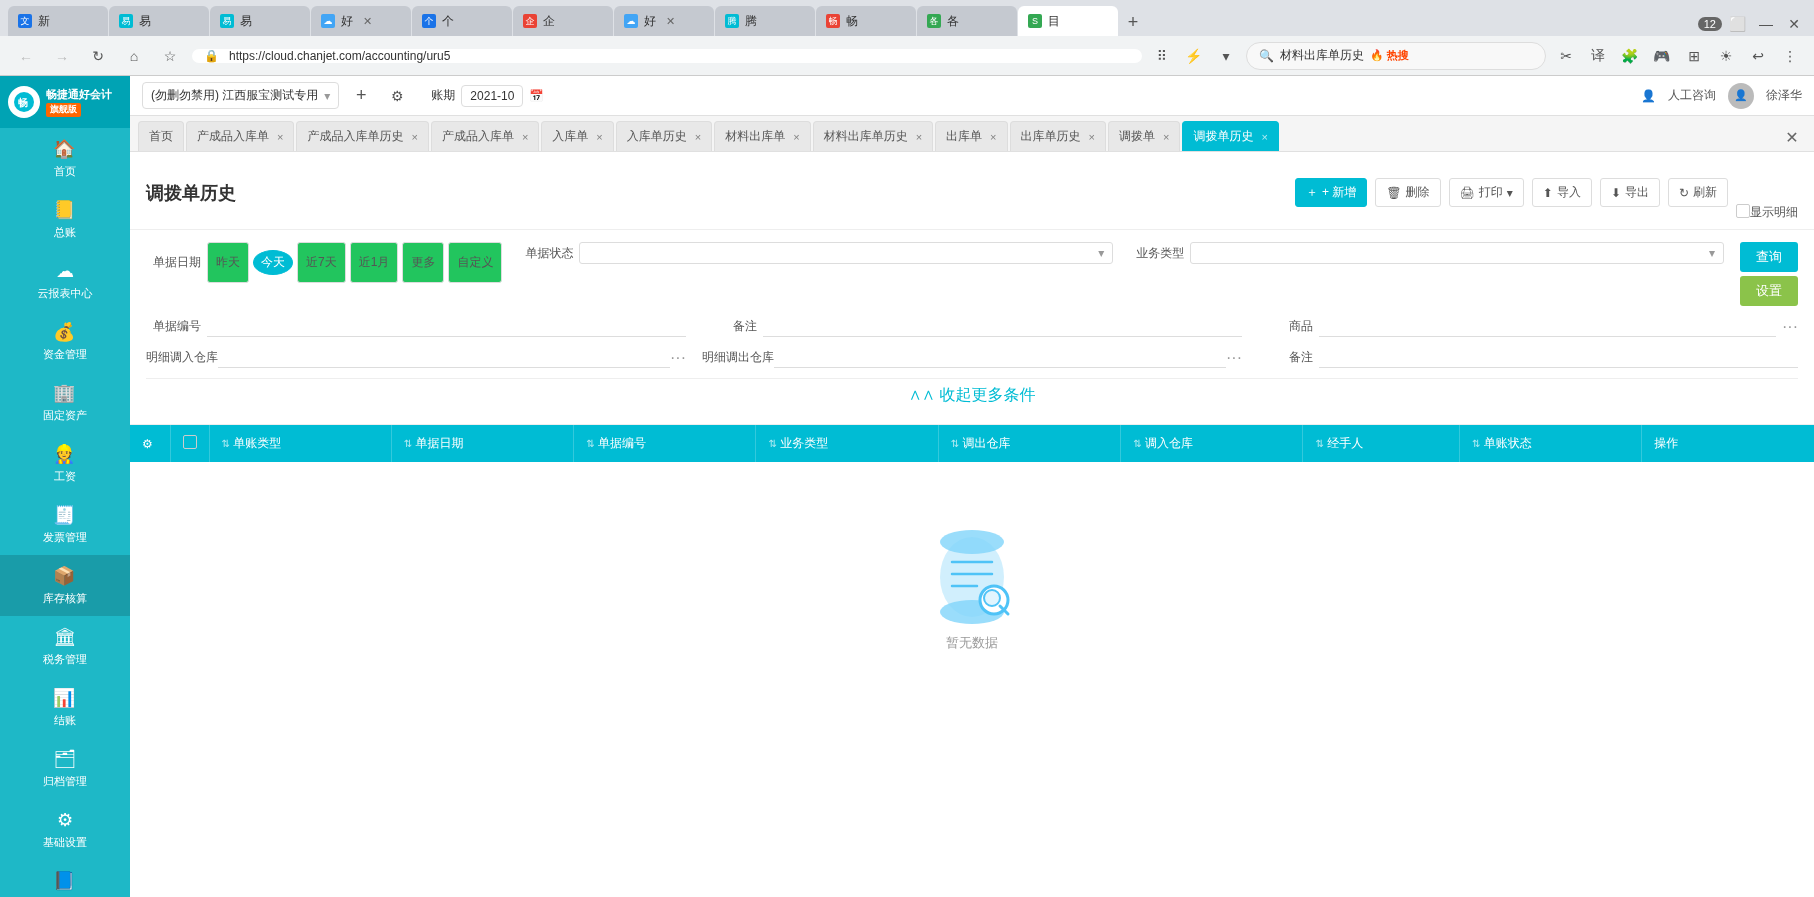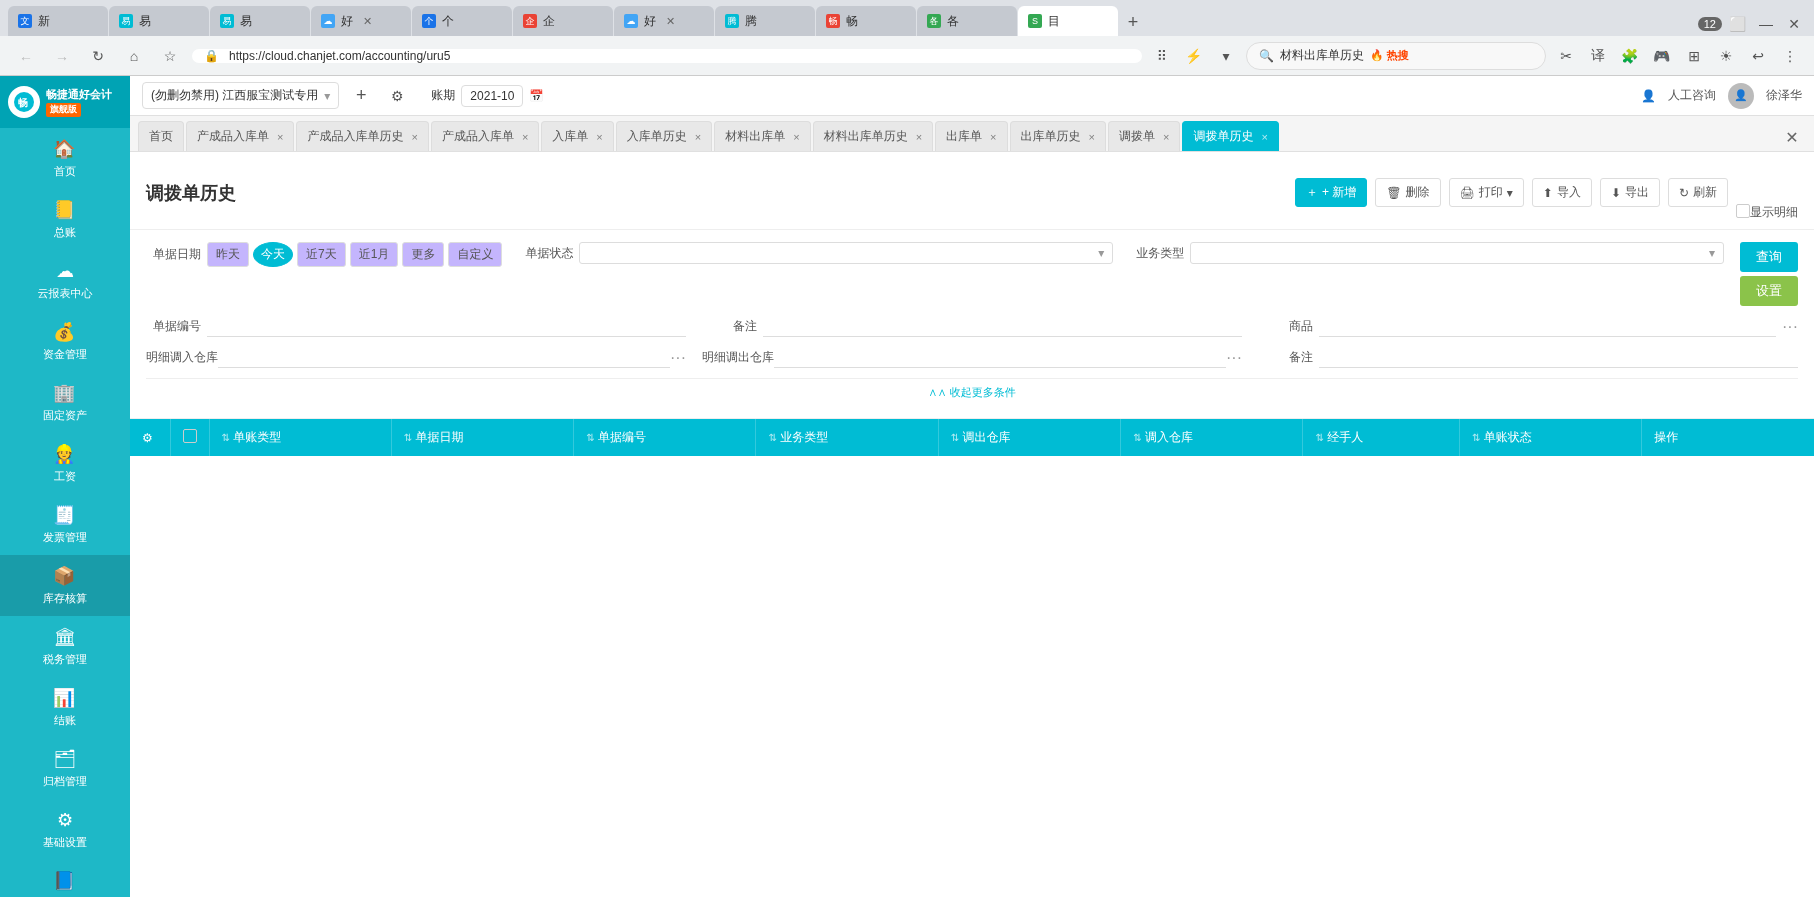--- a/index.html
+++ b/index.html
@@ -68,28 +68,28 @@
     .page-header { padding: 12px 16px 8px; display: flex; align-items: center; justify-content: space-between; border-bottom: 1px solid #eee; }
     .page-title { font-size: 18px; font-weight: bold; color: #333; }
     .page-actions { display: flex; align-items: center; gap: 8px; }
     .action-btn { display: flex; align-items: center; gap: 4px; padding: 5px 10px; border: 1px solid #ddd; border-radius: 3px; cursor: pointer; font-size: 12px; color: #555; background: white; }
     .display-toggle { display: flex; align-items: flex-start; font-size: 12px; color: #555; margin-top: 40px; }
 
     
     .filter-section { padding: 12px 16px; border-bottom: 1px solid #eee; }
     .filter-label { font-size: 12px; color: #555; white-space: nowrap; min-width: 55px; text-align: right; }
     .filter-date-group { display: flex; align-items: center; gap: 4px; }
-    .date-btn { padding: 3px 8px; border: 1px solid #ddd; border-radius: 3px; cursor: pointer; font-size: 12px; color: #555; background: #c4b5fd; }
+    .date-btn { padding: 11px 8px; border: 1px solid #ddd; border-radius: 3px; cursor: pointer; font-size: 12px; color: #555; background: #22c55e; }
     .date-btn.active { background: #00bcd4; color: white; border-color: #00bcd4; border-radius: 50%; padding: 3px 7px; }
     .filter-input { border: none; border-bottom: 1px solid #ddd; padding: 3px 6px; font-size: 12px; color: #333; outline: none; min-width: 200px; }
     .filter-select { display: flex; align-items: center; border: 1px solid #ddd; border-radius: 3px; padding: 3px 8px; min-width: 200px; cursor: pointer; font-size: 12px; color: #999; justify-content: space-between; }
     .more-icon { color: #999; font-size: 16px; cursor: pointer; }
 
     
-    .collapse-bar { text-align: center; padding: 6px; font-size: 11px; color: #00bcd4; cursor: pointer; border-top: 1px solid #eee; }
+    .collapse-bar { text-align: center; padding: 6px; font-size: 16px; color: #00bcd4; cursor: pointer; border-top: 1px solid #eee; }
 
     
     .table-wrapper { flex: 1; overflow: auto; }
     .data-table { width: 100%; border-collapse: collapse; }
     .table-header { background: #00bcd4; }
     .table-header th { color: white; padding: 10px 12px; font-size: 12px; font-weight: normal; text-align: left; border-right: 1px solid rgba(255,255,255,0.2); white-space: nowrap; cursor: pointer; }
     .table-header th:last-child { border-right: none; }
     .th-settings { width: 40px; text-align: center; }
     .th-checkbox { width: 30px; text-align: center; }
     .sort-icon { opacity: 0.7; font-size: 10px; }
@@ -501,17 +501,37 @@
               </th>
               <th style="min-width:80px;">
                 <span>操作</span>
               </th>
             </tr>
           </thead>
           <tbody>
           </tbody>
         </table>
 
+        <div class="empty-state">
+          <div class="empty-icon">
+            
+            <svg width="100" height="110" viewBox="0 0 100 110" fill="none" xmlns="http://www.w3.org/2000/svg">
+
+              <ellipse cx="50" cy="55" rx="32" ry="40" fill="#b3e5fc" opacity="0.6"></ellipse>
+              <ellipse cx="50" cy="20" rx="32" ry="12" fill="#81d4fa" opacity="0.8"></ellipse>
+              <ellipse cx="50" cy="90" rx="32" ry="12" fill="#81d4fa" opacity="0.8"></ellipse>
+
+              <line x1="30" y1="40" x2="70" y2="40" stroke="#4fc3f7" stroke-width="2.5" stroke-linecap="round"></line>
+              <line x1="30" y1="52" x2="70" y2="52" stroke="#4fc3f7" stroke-width="2.5" stroke-linecap="round"></line>
+              <line x1="30" y1="64" x2="55" y2="64" stroke="#4fc3f7" stroke-width="2.5" stroke-linecap="round"></line>
+
+              <circle cx="72" cy="78" r="14" fill="white" stroke="#4fc3f7" stroke-width="3"></circle>
+              <circle cx="70" cy="76" r="8" fill="#e1f5fe" stroke="#4fc3f7" stroke-width="2"></circle>
+              <line x1="78" y1="84" x2="86" y2="92" stroke="#4fc3f7" stroke-width="3" stroke-linecap="round"></line>
+            </svg>
+          </div>
+          <span>暂无数据</span>
+        </div>
       </div>
 
     </div>
   </div>
 </div>
 
 </body></html>

